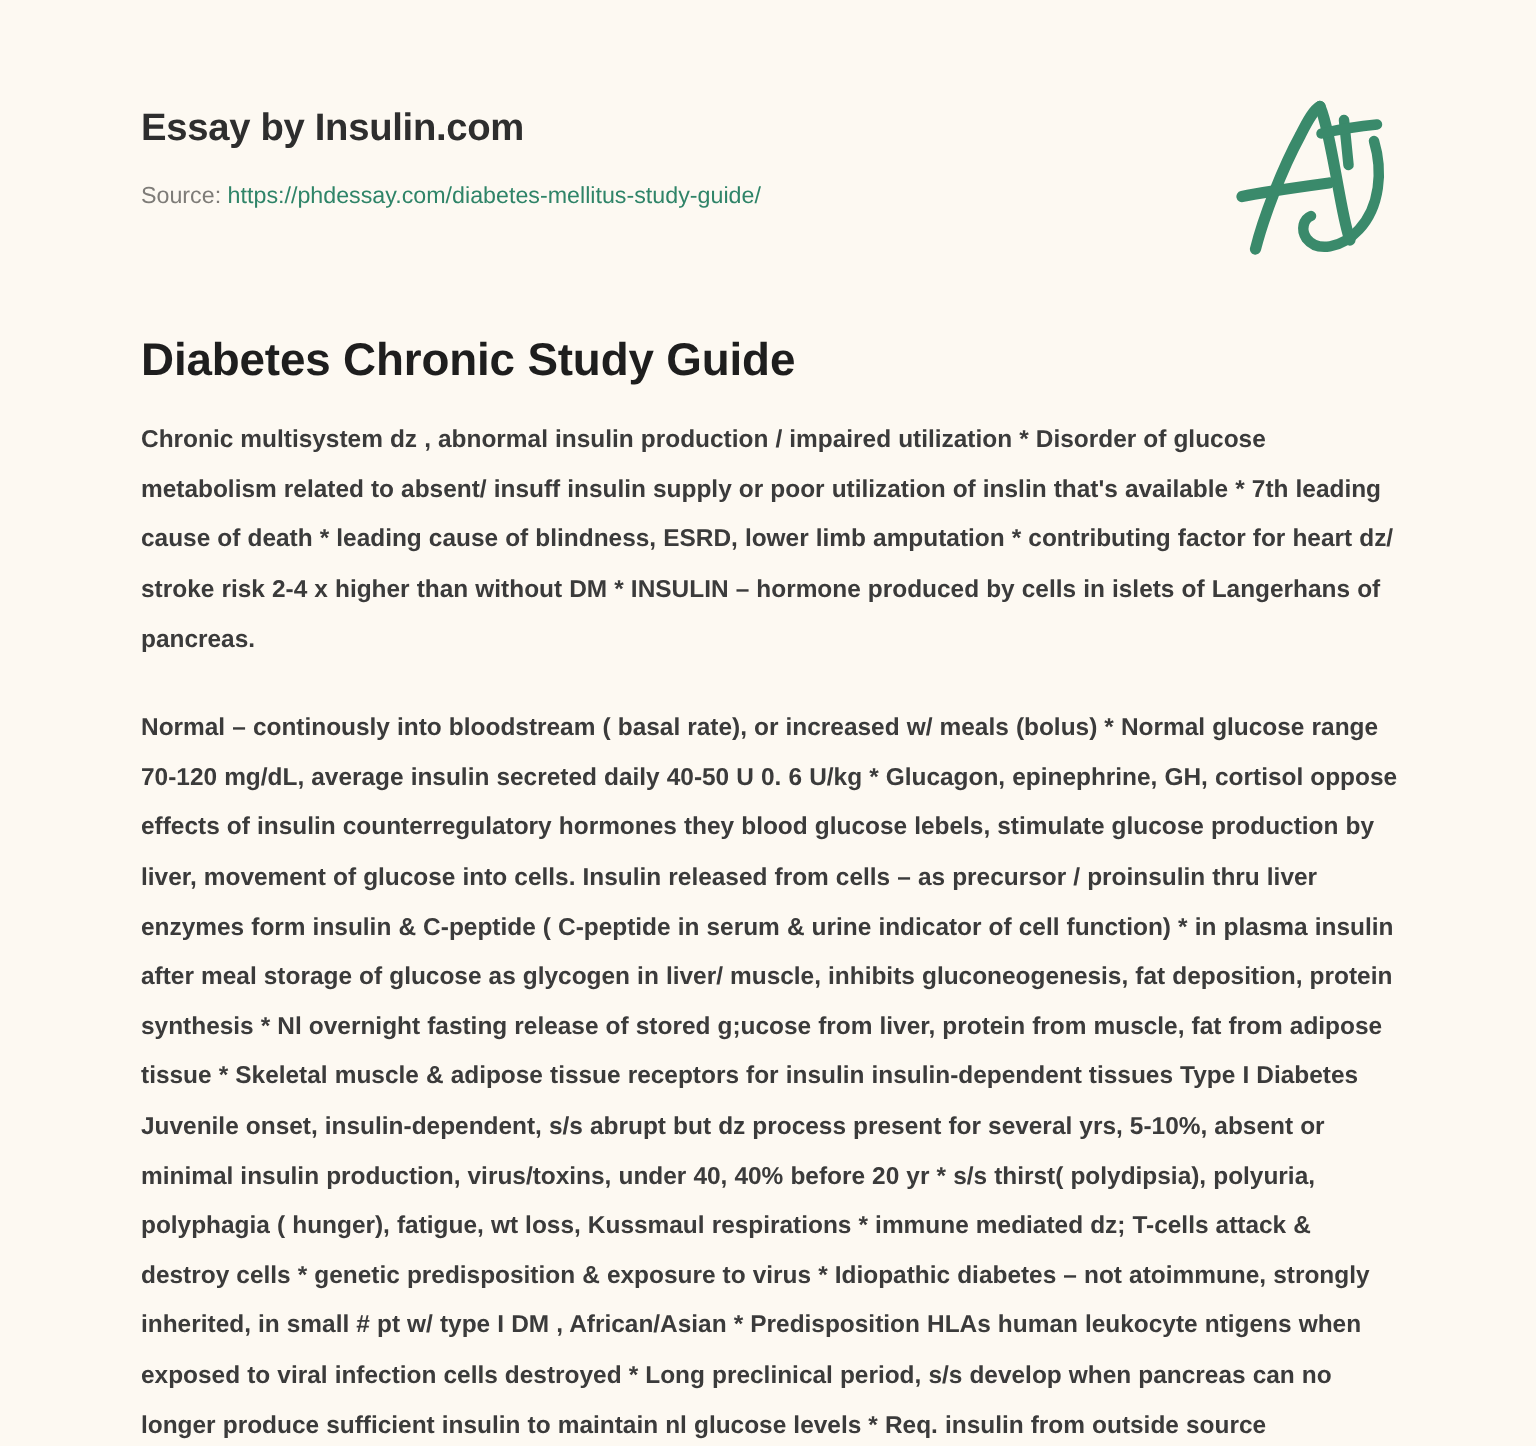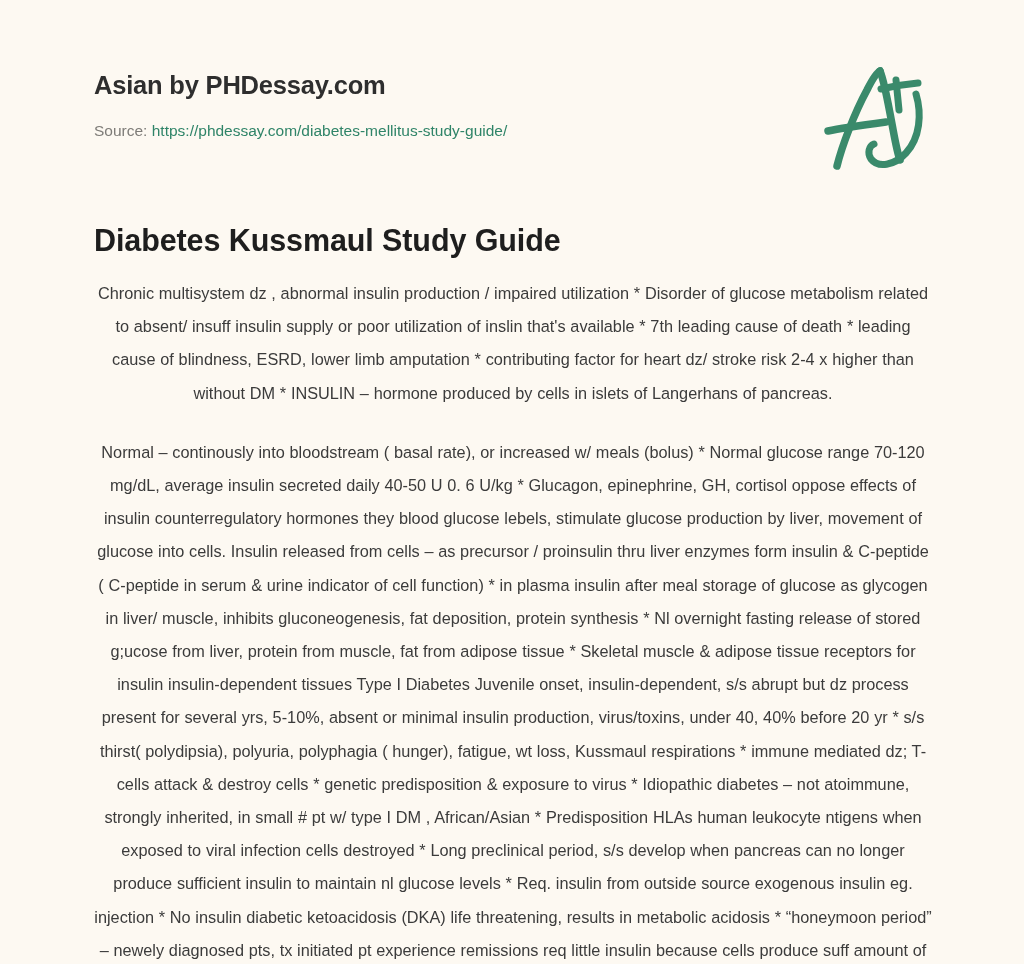--- a/index.html
+++ b/index.html
@@ -94,36 +94,37 @@
     left: 94px;
     top: 277px;
     width: 838px;
   }
 
   .article p {
     margin: 0 0 26px 0;
     font-size: 16.3px;
     line-height: 33.2px;
     color: #3B3B3B;
-    text-align: center;
+    text-align: left;
     word-spacing: 0.2px;
+    font-weight: bold;
   }
 
   .article p:last-child {
     margin-bottom: 0;
   }
 </style>
 </head>
 <body>
 
 <div class="page">
 
   <div class="header">
 
-    <div class="brand-line">Asian by PHDessay.com</div>
+    <div class="brand-line">Essay by Insulin.com</div>
 
     <div class="source-line">
       <span class="source-label">Source: </span><a class="source-url" href="#">https://phdessay.com/diabetes-mellitus-study-guide/</a>
     </div>
 
     <div class="logo">
       <svg viewBox="0 0 130 118" xmlns="http://www.w3.org/2000/svg">
         <g fill="none" stroke="#3A8A6B" stroke-linecap="round" stroke-linejoin="round">
 
           <path d="M25 108 C30 88, 42 56, 55 32 C60 22, 64 15, 68 13" stroke-width="7.5"></path>
@@ -135,20 +136,20 @@
           <path d="M84 22 C85 32, 86 42, 87 52" stroke-width="7"></path>
 
           <path d="M69 31 C82 28, 95 26, 106 25" stroke-width="7"></path>
 
           <path d="M104 36 C110 56, 108 80, 94 95 C82 108, 66 110, 59 101 C55 95, 57 88, 62 86" stroke-width="7"></path>
         </g>
       </svg>
     </div>
   </div>
 
-  <h1 class="doc-title">Diabetes Kussmaul Study Guide</h1>
+  <h1 class="doc-title">Diabetes Chronic Study Guide</h1>
 
   <div class="article">
     <p>Chronic multisystem dz , abnormal insulin production / impaired utilization * Disorder of glucose metabolism related to absent/ insuff insulin supply or poor utilization of inslin that's available * 7th leading cause of death * leading cause of blindness, ESRD, lower limb amputation * contributing factor for heart dz/ stroke risk 2-4 x higher than without DM * INSULIN – hormone produced by cells in islets of Langerhans of pancreas.</p>
     <p>Normal – continously into bloodstream ( basal rate), or increased w/ meals (bolus) * Normal glucose range 70-120 mg/dL, average insulin secreted daily 40-50 U 0. 6 U/kg * Glucagon, epinephrine, GH, cortisol oppose effects of insulin counterregulatory hormones they blood glucose lebels, stimulate glucose production by liver, movement of glucose into cells. Insulin released from cells – as precursor / proinsulin thru liver enzymes form insulin &amp; C-peptide ( C-peptide in serum &amp; urine indicator of cell function) * in plasma insulin after meal storage of glucose as glycogen in liver/ muscle, inhibits gluconeogenesis, fat deposition, protein synthesis * Nl overnight fasting release of stored g;ucose from liver, protein from muscle, fat from adipose tissue * Skeletal muscle &amp; adipose tissue receptors for insulin insulin-dependent tissues Type I Diabetes Juvenile onset, insulin-dependent, s/s abrupt but dz process present for several yrs, 5-10%, absent or minimal insulin production, virus/toxins, under 40, 40% before 20 yr * s/s thirst( polydipsia), polyuria, polyphagia ( hunger), fatigue, wt loss, Kussmaul respirations * immune mediated dz; T-cells attack &amp; destroy cells * genetic predisposition &amp; exposure to virus * Idiopathic diabetes – not atoimmune, strongly inherited, in small # pt w/ type I DM , African/Asian * Predisposition HLAs human leukocyte ntigens when exposed to viral infection cells destroyed * Long preclinical period, s/s develop when pancreas can no longer produce sufficient insulin to maintain nl glucose levels * Req. insulin from outside source exogenous insulin eg. injection * No insulin diabetic ketoacidosis (DKA) life threatening, results in metabolic acidosis * “honeymoon period” – newely diagnosed pts, tx initiated pt experience remissions req little insulin because cells produce suff amount of insulin lasts 3-12 mths then req permanent insulin Prediabetes * risk for developing diabetes glucose levels high but not high enough for diabetes diagnosis * impaired fasting glucose IGF 100-125 mg/dL * 2 hr oral glucose tolerance test OGTT 140-199 mg/dL * HgB A1C – 5. 7%-6. 4% risk for diabetes * Increased risk for developing DM type II – if no preventive measures develop DM in 10 yrs * Long term damage to body heart, blood vessels occur in prediabetes * Usually no symptoms * Maintain healthy weight, exercise regularly, healthy diet risk of developing diabetes Type II Diabetes * Adult onset, non-insulin dependent, 90% * &gt; 35, overweight, tendency to run n f</p>
   </div>
 
 </div>
 
 </body></html>

